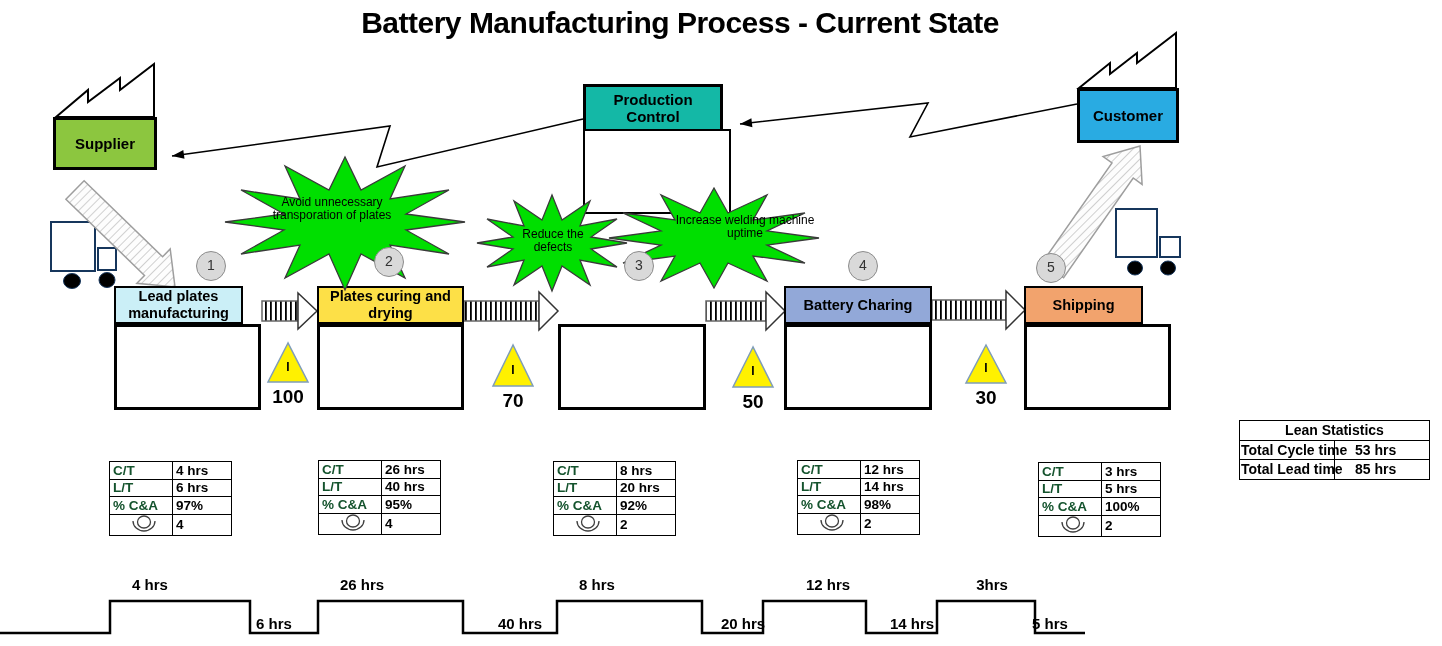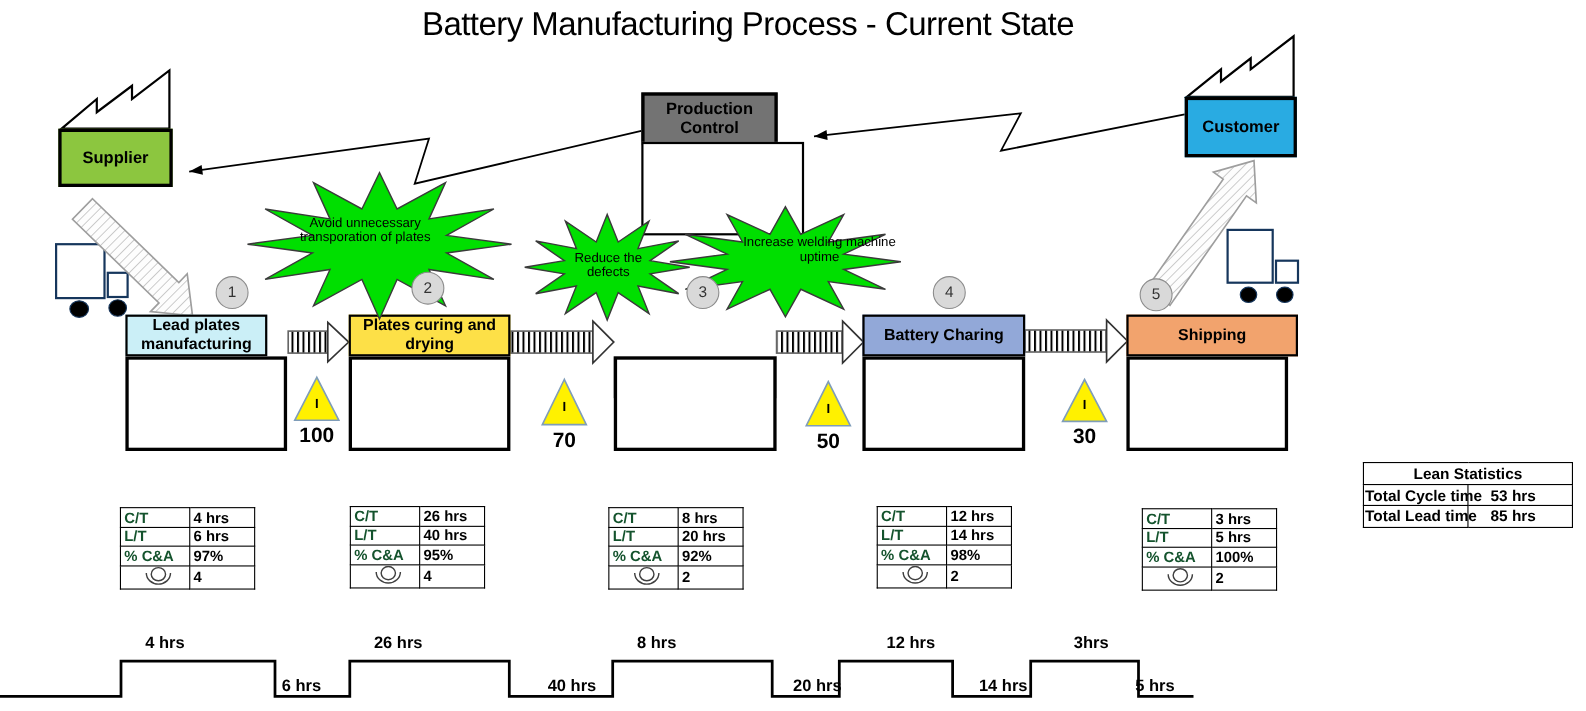--- a/index.html
+++ b/index.html
@@ -6,21 +6,21 @@
   .stage{position:relative;width:1442px;height:646px;background:#fff;overflow:hidden;
          font-family:"Liberation Sans", sans-serif;color:#000;}
   .abs{position:absolute;}
   svg.layer{position:absolute;left:0;top:0;}
   #base-layer{z-index:1;}
   .ui{z-index:2;}
   #burst-layer{z-index:3;}
   .over{z-index:4;}
   .topmost{z-index:5;}
 
-  .title{left:0;top:6px;width:1360px;text-align:center;font-size:30px;font-weight:normal;letter-spacing:-0.5px;}
+  .title{left:0;top:6px;width:1360px;text-align:center;font-size:30px;font-weight:bold;letter-spacing:-0.5px;}
 
   .entity{border:3px solid #000;display:flex;align-items:center;justify-content:center;
           font-weight:bold;font-size:15px;box-sizing:border-box;text-align:center;}
   .pc-body{border:2px solid #000;background:#fff;box-sizing:border-box;}
 
   .phead{height:38px;border:2px solid #000;display:flex;align-items:center;justify-content:center;
          font-weight:bold;font-size:14.5px;line-height:17px;text-align:center;box-sizing:border-box;}
   .pbody{height:86px;border:3px solid #000;background:#fff;box-sizing:border-box;}
 
   .stepcircle{width:30px;height:30px;border-radius:50%;background:#D9D9D9;border:1.5px solid #8C8C8C;
@@ -110,21 +110,21 @@
 
     <path d="M0,633 L110,633 L110,601 L250,601 L250,633 L318,633 L318,601 L463,601 L463,633 L557,633 L557,601 L702,601 L702,633 L763,633 L763,601 L866,601 L866,633 L937,633 L937,601 L1035,601 L1035,633 L1085,633" fill="none" stroke="#000" stroke-width="2.5"></path>
   </svg>
 
   <div class="abs title ui">Battery Manufacturing Process - Current State</div>
 
   <div class="abs entity ui" style="left: 53px; top: 117px; width: 104px; height: 53px; background-color: rgb(140, 198, 63);">
     <span>Supplier</span>
   </div>
 
-  <div class="abs entity ui" style="left: 583px; top: 84px; width: 124px; height: 48px; background-color: #737373;">
+  <div class="abs entity ui" style="left: 583px; top: 84px; width: 140px; height: 48px; background-color: #14b8a6;">
     <span>Production Control</span>
   </div>
   <div class="abs pc-body ui" style="left:583px;top:129px;width:148px;height:85px;"></div>
 
   <div class="abs entity ui" style="left: 1077px; top: 88px; width: 102px; height: 55px; background-color: rgb(41, 171, 226); text-align: center;">
     <span>Customer</span>
   </div>
 
   <div class="abs phead ui" style="left: 114px; top: 286px; width: 129px; background-color: rgb(203, 239, 247);">
     <span>Lead plates manufacturing</span>
@@ -139,21 +139,21 @@
   <div class="abs phead ui" style="left: 558px; top: 286px; width: 148px; background-color: rgb(214, 214, 214); margin-top: 38px;">
     <span>Battery Assembly</span>
     </div>
   <div class="abs pbody ui" style="left:558px;top:324px;width:148px;"></div>
 
   <div class="abs phead ui" style="left: 784px; top: 286px; width: 148px; background-color: rgb(146, 168, 216);">
     <span>Battery Charing</span>
     </div>
   <div class="abs pbody ui" style="left:784px;top:324px;width:148px;"></div>
 
-  <div class="abs phead ui" style="left: 1024px; top: 286px; width: 156px; background-color: rgb(242, 163, 109);">
+  <div class="abs phead ui" style="left: 1024px; top: 286px; width: 119px; background-color: rgb(242, 163, 109);">
     <span>Shipping</span>
     </div>
   <div class="abs pbody ui" style="left:1024px;top:324px;width:147px;"></div>
 
   <table class="metrics" style="left:109px;top:461px;">
     <tbody>
         <tr>
           <td class="lbl">C/T</td>
         <td class="val">4 hrs</td>
         </tr>

